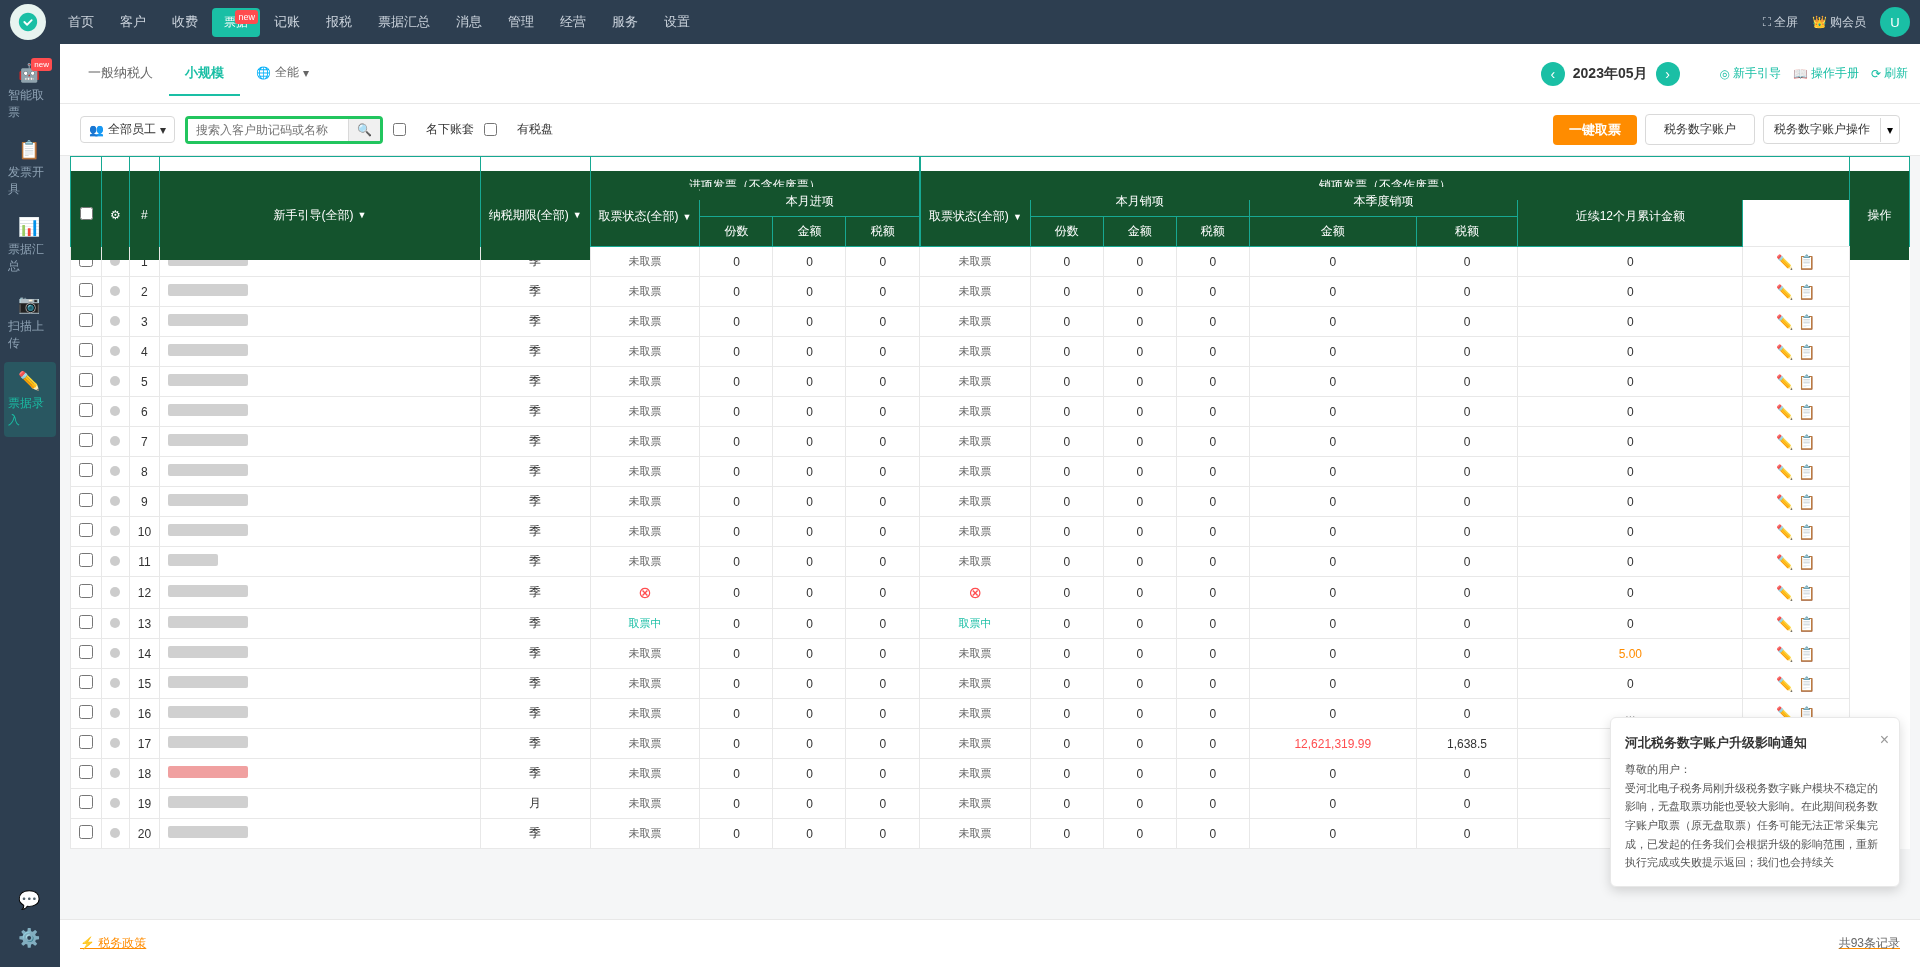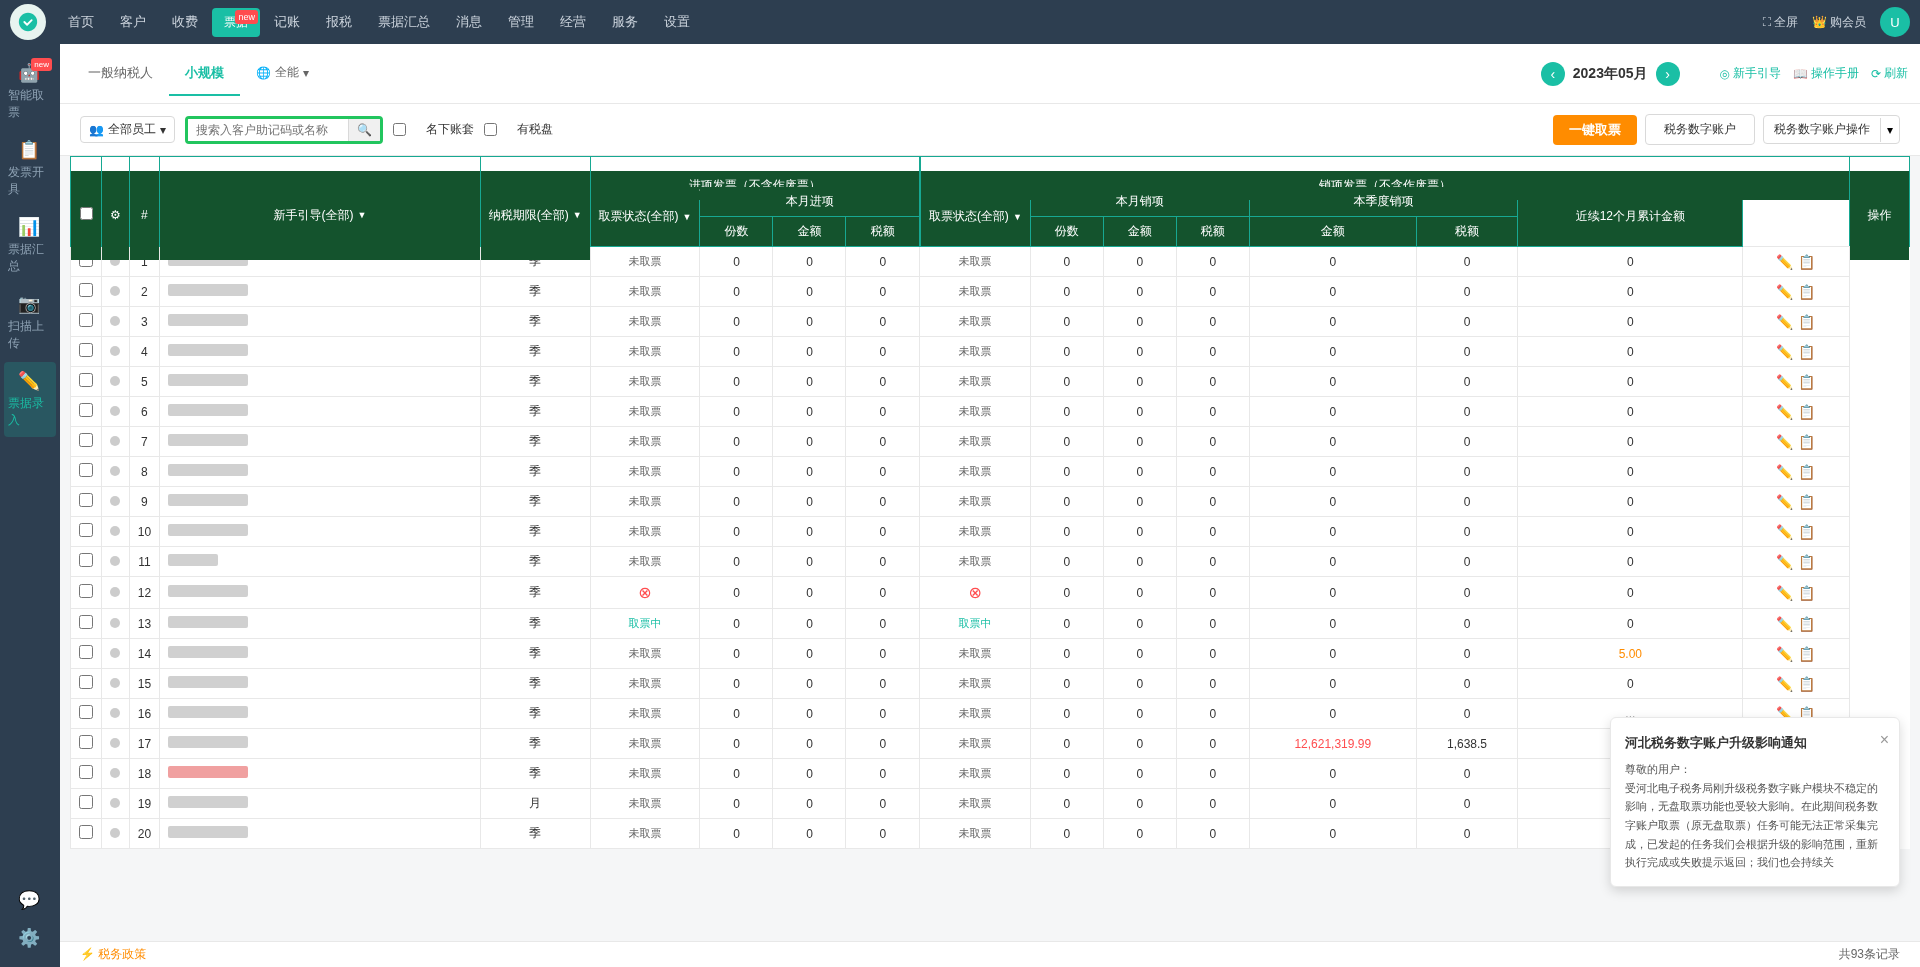--- a/index.html
+++ b/index.html
@@ -187,21 +187,21 @@
     .tag-unget { color: #666; font-size: 11px; }
     .tag-getting { color: #1abfa5; font-size: 11px; }
     .tag-error { color: #ff4d4f; font-size: 16px; }
     .action-icon { cursor: pointer; color: #1abfa5; font-size: 14px; margin: 0 2px; }
     .blurred { background: #d0d0d0; border-radius: 2px; height: 12px; display: inline-block; min-width: 80px; }
     .blurred-sm { background: #d0d0d0; border-radius: 2px; height: 12px; display: inline-block; min-width: 40px; }
     .sort-icon { font-size: 9px; margin-left: 2px; }
     .th-filter { display: inline-flex; align-items: center; gap: 2px; cursor: pointer; }
 
     
-    .table-footer { padding: 4px 20px; font-size: 12px; color: #ff8c00; background: #fff; border-top: 1px solid #e8e8e8; flex-shrink: 0; display: flex; align-items: flex-start; gap: 5px; }
+    .table-footer { padding: 15px 20px; font-size: 12px; color: #ff8c00; background: #fff; border-top: 1px solid #e8e8e8; flex-shrink: 0; display: flex; align-items: flex-start; gap: 5px; text-decoration: underline; }
 
     
     .notification-popup {
       position: fixed;
       bottom: 80px;
       right: 20px;
       width: 290px;
       background: #fff;
       border: 1px solid #e8e8e8;
       border-radius: 6px;

